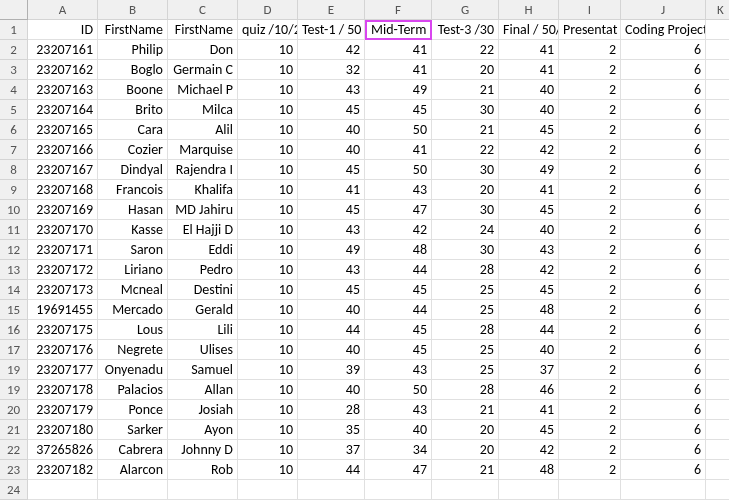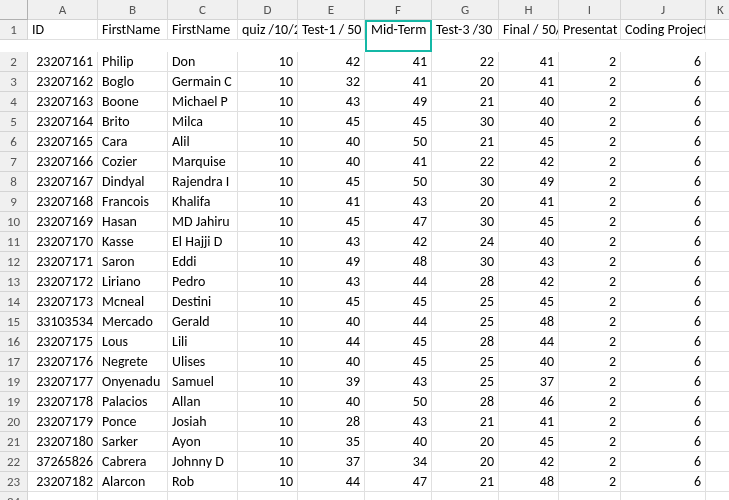--- a/index.html
+++ b/index.html
@@ -2,22 +2,22 @@
 <html><head>
 <meta charset="utf-8">
 <style>
 *{box-sizing:border-box;margin:0;padding:0}
 body{font-family:Calibri,Arial,sans-serif;font-size:14px;background:#fff;color:#000;overflow:hidden;width:729px;height:500px}
 .sheet{display:grid;grid-template-columns:28px 70px 70px 70px 60px 67px 67px 67px 60px 62px 85px 30px;user-select:none}
 .hcell{background:#f0f0f0;border-right:1px solid #d4d4d4;border-bottom:1px solid #d4d4d4;height:20px;line-height:20px;text-align:center;color:#555;font-size:13px}
 .rcell{background:#f0f0f0;border-right:1px solid #d4d4d4;border-bottom:1px solid #d4d4d4;height:20px;line-height:20px;text-align:center;color:#555;font-size:13px}
 .cell{border-right:1px solid #e0e0e0;border-bottom:1px solid #e0e0e0;height:20px;line-height:20px;padding:0 4px;white-space:nowrap;overflow:hidden;font-size:14px}
 .num{text-align:right}
-.txt{text-align:left}
-.sel{border:2px solid #14b8a6;height:32px;line-height:16px;position:relative;z-index:2}
+.txt{text-align:right}
+.sel{border:2px solid #d946ef;height:20px;line-height:16px;position:relative;z-index:2}
 .corner{background:#f0f0f0;border-right:1px solid #b0b0b0;border-bottom:1px solid #b0b0b0}
 </style>
 </head>
 <body>
 
 <div class="sheet" id="sheet">
     <div class="corner"></div>
     <div class="hcell">A</div>
     <div class="hcell">B</div>
     <div class="hcell">C</div>
@@ -191,21 +191,21 @@
     <div class="cell txt">Destini</div>
     <div class="cell num">10</div>
     <div class="cell num">45</div>
     <div class="cell num">45</div>
     <div class="cell num">25</div>
     <div class="cell num">45</div>
     <div class="cell num">2</div>
     <div class="cell num">6</div>
     <div class="cell"></div>
     <div class="rcell">15</div>
-    <div class="cell num">33103534</div>
+    <div class="cell num">19691455</div>
     <div class="cell txt">Mercado</div>
     <div class="cell txt">Gerald</div>
     <div class="cell num">10</div>
     <div class="cell num">40</div>
     <div class="cell num">44</div>
     <div class="cell num">25</div>
     <div class="cell num">48</div>
     <div class="cell num">2</div>
     <div class="cell num">6</div>
     <div class="cell"></div>

